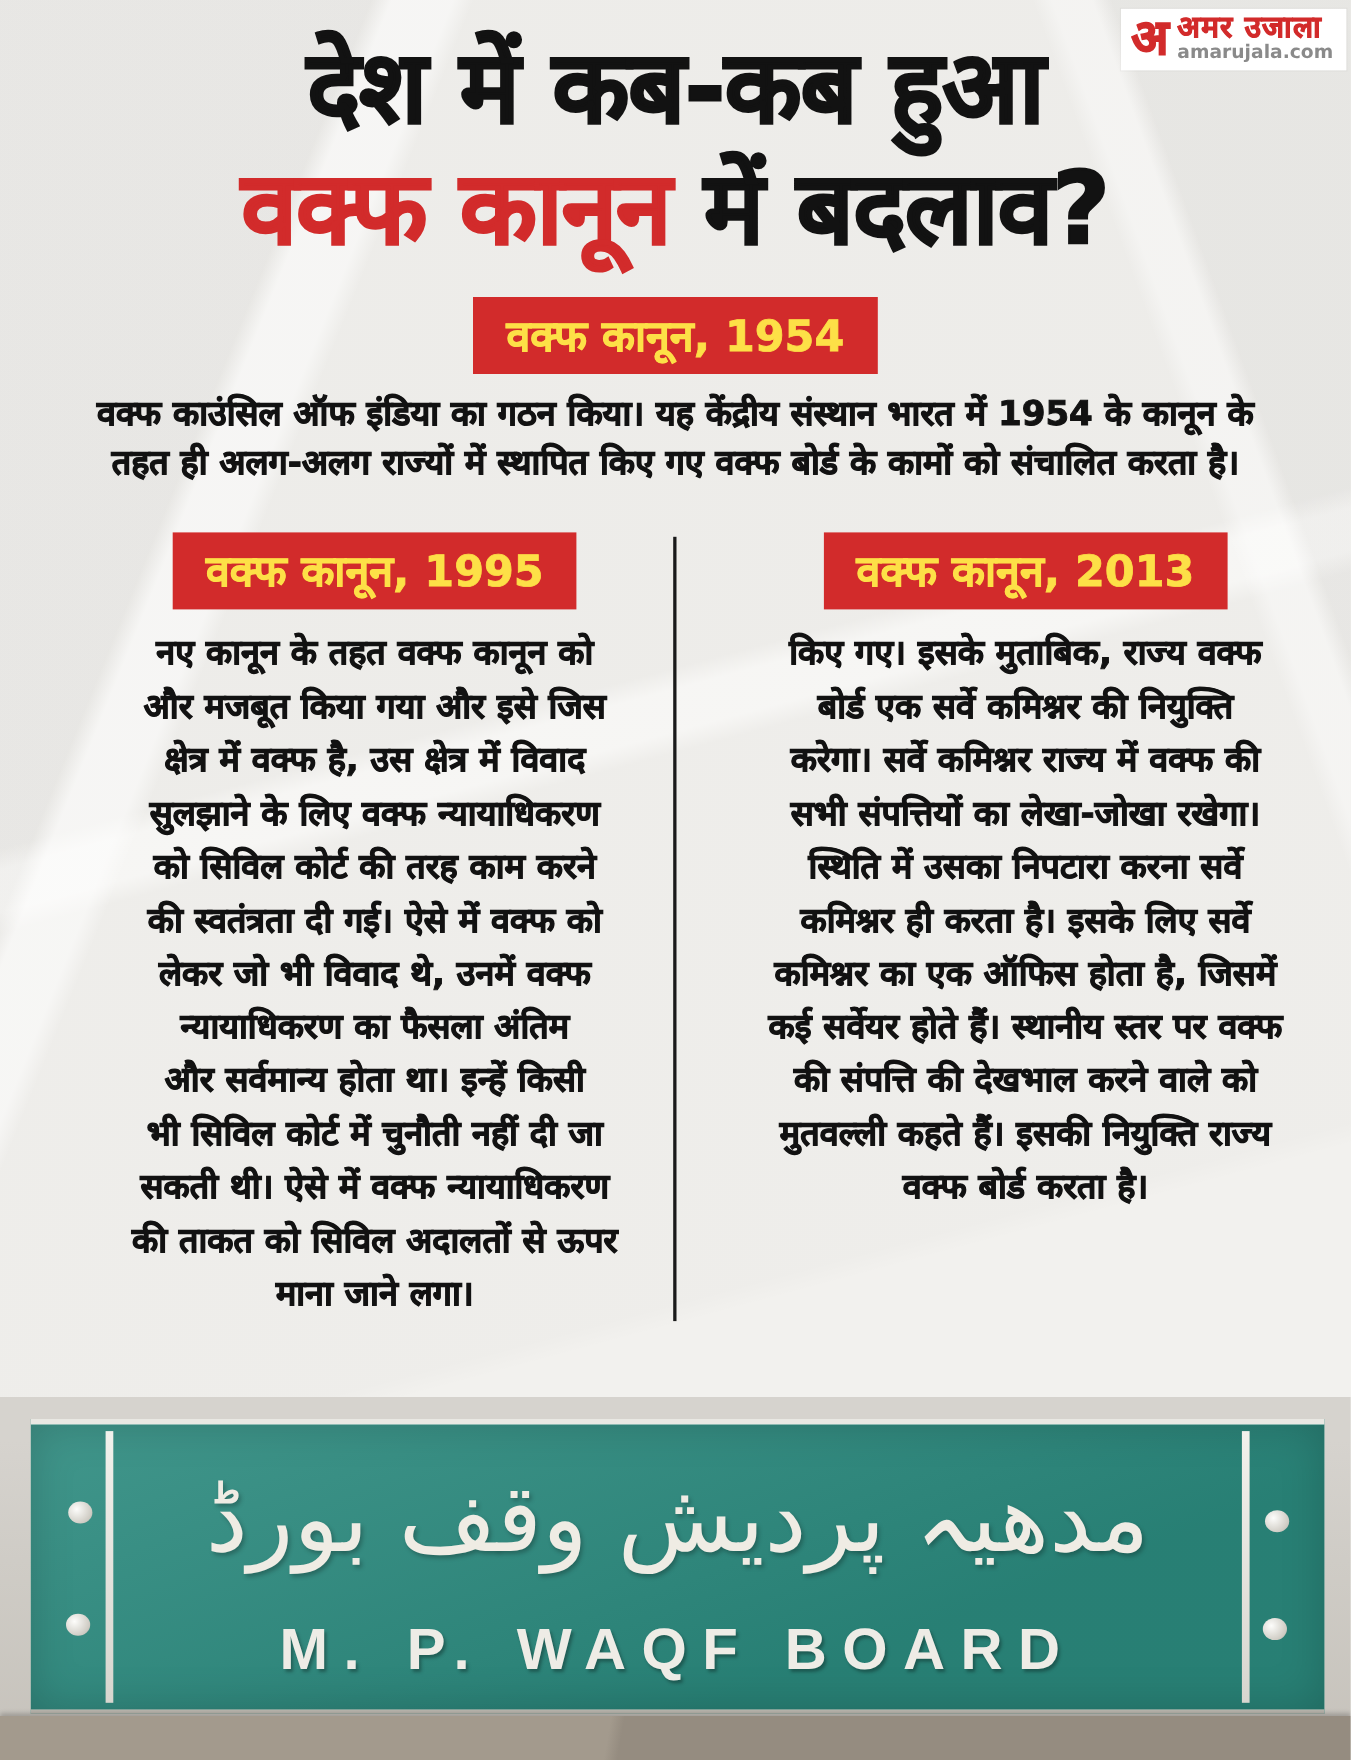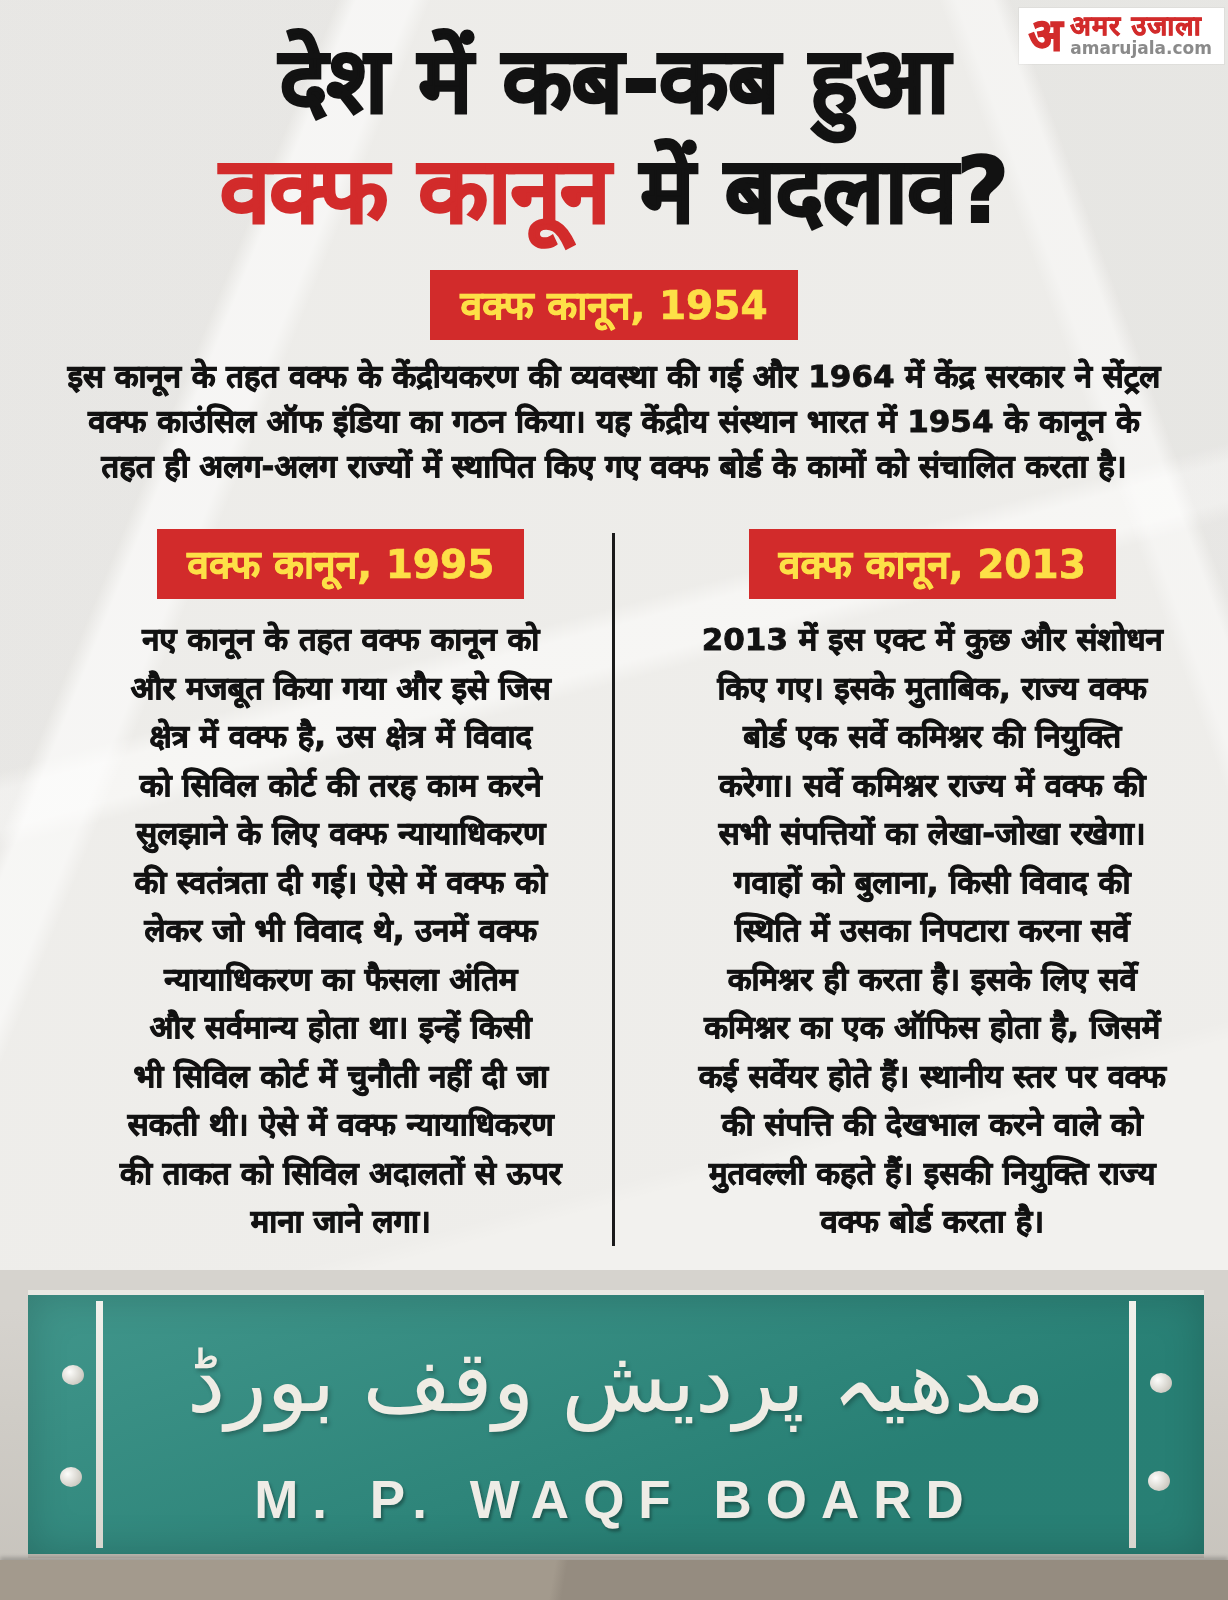--- a/index.html
+++ b/index.html
@@ -149,56 +149,53 @@
   <h1 class="title">
     <span class="t1">देश में कब-कब हुआ</span>
     <span class="t2"><span class="red">वक्फ कानून</span><span> में बदलाव?</span></span>
   </h1>
 
   <div class="badge-row">
     <div class="badge">वक्फ कानून, 1954</div>
   </div>
 
   <div class="intro">
-      <div class="line">इस कानून के तहत वक्फ के केंद्रीयकरण की व्यवस्था की गई और 1964 में केंद्र सरकार ने सेंट्रल</div>
       <div class="line">वक्फ काउंसिल ऑफ इंडिया का गठन किया। यह केंद्रीय संस्थान भारत में 1954 के कानून के</div>
       <div class="line">तहत ही अलग-अलग राज्यों में स्थापित किए गए वक्फ बोर्ड के कामों को संचालित करता है।</div>
     </div>
 
   <div class="cols">
     <div class="divider"></div>
 
     <section class="col">
       <div class="badge">वक्फ कानून, 1995</div>
       <div class="col-text">
           <div class="line">नए कानून के तहत वक्फ कानून को</div>
           <div class="line">और मजबूत किया गया और इसे जिस</div>
           <div class="line">क्षेत्र में वक्फ है, उस क्षेत्र में विवाद</div>
+          <div class="line">सुलझाने के लिए वक्फ न्यायाधिकरण</div>
           <div class="line">को सिविल कोर्ट की तरह काम करने</div>
-          <div class="line">सुलझाने के लिए वक्फ न्यायाधिकरण</div>
           <div class="line">की स्वतंत्रता दी गई। ऐसे में वक्फ को</div>
           <div class="line">लेकर जो भी विवाद थे, उनमें वक्फ</div>
           <div class="line">न्यायाधिकरण का फैसला अंतिम</div>
           <div class="line">और सर्वमान्य होता था। इन्हें किसी</div>
           <div class="line">भी सिविल कोर्ट में चुनौती नहीं दी जा</div>
           <div class="line">सकती थी। ऐसे में वक्फ न्यायाधिकरण</div>
           <div class="line">की ताकत को सिविल अदालतों से ऊपर</div>
           <div class="line">माना जाने लगा।</div>
         </div>
     </section>
 
     <section class="col">
       <div class="badge">वक्फ कानून, 2013</div>
       <div class="col-text">
-          <div class="line">2013 में इस एक्ट में कुछ और संशोधन</div>
           <div class="line">किए गए। इसके मुताबिक, राज्य वक्फ</div>
           <div class="line">बोर्ड एक सर्वे कमिश्नर की नियुक्ति</div>
           <div class="line">करेगा। सर्वे कमिश्नर राज्य में वक्फ की</div>
           <div class="line">सभी संपत्तियों का लेखा-जोखा रखेगा।</div>
-          <div class="line">गवाहों को बुलाना, किसी विवाद की</div>
           <div class="line">स्थिति में उसका निपटारा करना सर्वे</div>
           <div class="line">कमिश्नर ही करता है। इसके लिए सर्वे</div>
           <div class="line">कमिश्नर का एक ऑफिस होता है, जिसमें</div>
           <div class="line">कई सर्वेयर होते हैं। स्थानीय स्तर पर वक्फ</div>
           <div class="line">की संपत्ति की देखभाल करने वाले को</div>
           <div class="line">मुतवल्ली कहते हैं। इसकी नियुक्ति राज्य</div>
           <div class="line">वक्फ बोर्ड करता है।</div>
         </div>
     </section>
   </div>

